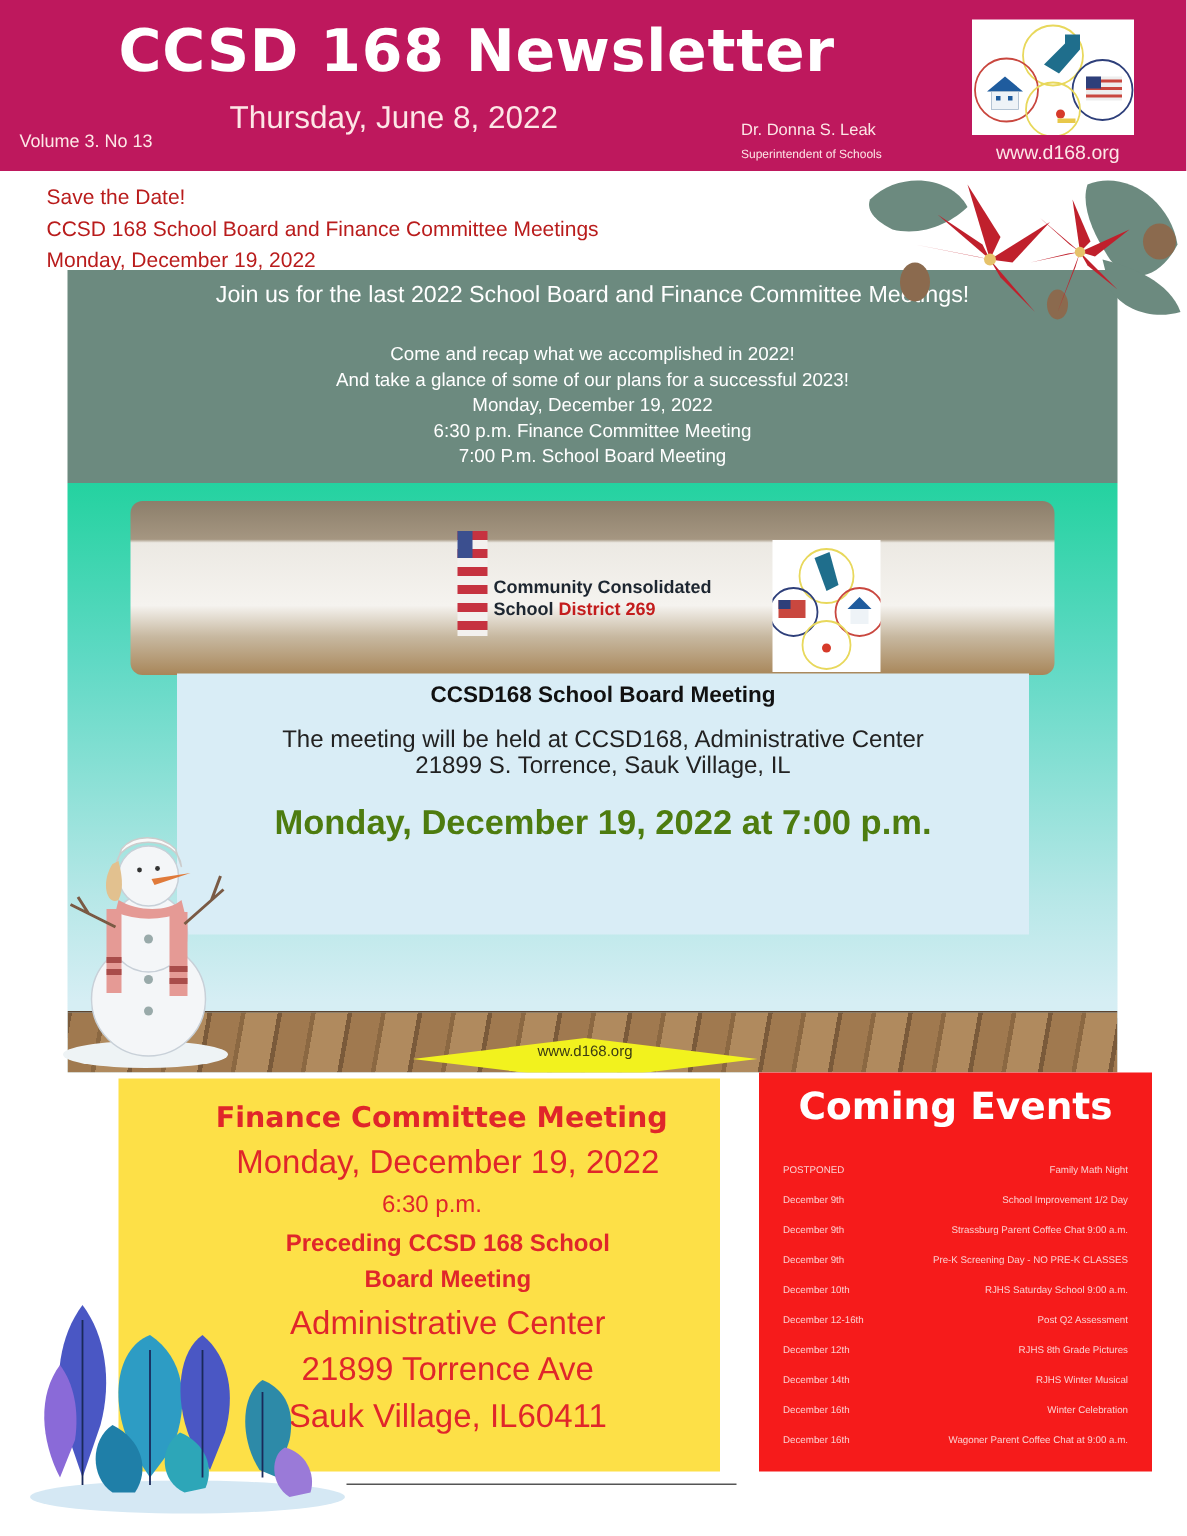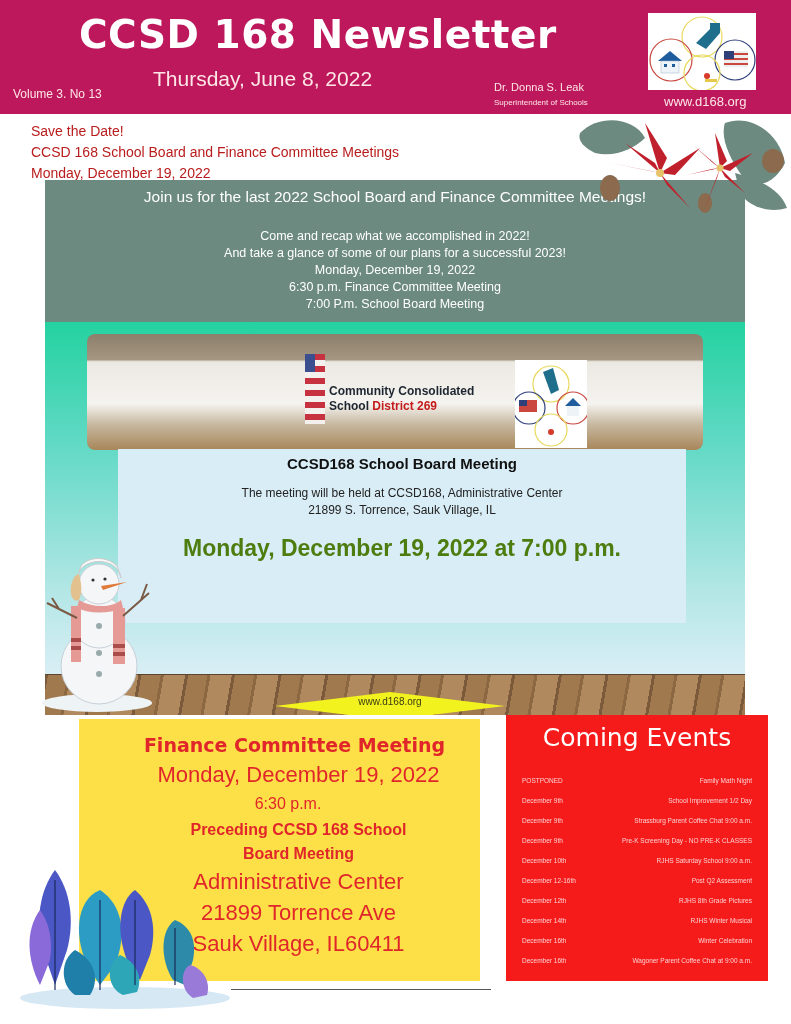--- a/index.html
+++ b/index.html
@@ -30,21 +30,21 @@
   
   .meeting { position: absolute; left: 45px; top: 322px; width: 700px; height: 393px; background: linear-gradient(#24d2a0 0%, #5fd9c4 30%, #b6e7e7 70%, #d6eef4 88%); overflow: hidden; }
   .room { position: absolute; left: 42px; top: 12px; width: 616px; height: 116px; border-radius: 8px; background: linear-gradient(#8c7f6b 0%, #a59681 22%, #ece9e3 24%, #f5f3ef 60%, #c7b8a0 78%, #a88659 100%); overflow: hidden; }
   .room-label { position: absolute; left: 242px; top: 50px; font-family: "Liberation Sans", sans-serif; font-weight: bold; font-size: 12px; color: #1d2630; line-height: 15px; }
   .room-label .red { color: #c31d1d; }
   .room-logo { position: absolute; left: 428px; top: 26px; width: 72px; height: 88px; background: #fff; }
   .flag { position: absolute; left: 218px; top: 20px; width: 20px; height: 70px; background: repeating-linear-gradient(#c63240 0 6px, #f3f0ee 6px 12px); }
   .flag:before { content: ""; position: absolute; left: 0; top: 0; width: 10px; height: 18px; background: #3b4f8f; }
   .card { position: absolute; left: 73px; top: 127px; width: 568px; height: 174px; background: #d9edf6; text-align: center; }
   .card-title { margin-top: 6px; font-family: "Liberation Sans", sans-serif; font-weight: bold; font-size: 15px; color: #111; }
-  .card-line { font-family: "Liberation Sans", sans-serif; font-size: 12px; color: #222; line-height: 17px; }
+  .card-line { font-family: "Liberation Sans", sans-serif; font-size: 16px; color: #222; line-height: 17px; }
   .card-lines { margin-top: 13px; }
   .card-date { margin-top: 16px; font-family: "Liberation Sans", sans-serif; font-weight: bold; font-size: 23px; color: #4d7c0f; white-space: nowrap; }
   .floor { position: absolute; left: 0; top: 352px; width: 700px; height: 41px; background: repeating-linear-gradient(100deg, #7a5a3a 0 3px, #a0794f 3px 22px, #8b6842 22px 25px, #b08a5e 25px 46px); border-top: 1px solid #5b4430; }
   .url-diamond { position: absolute; left: 230px; top: 370px; width: 230px; height: 28px; }
   .url-text { position: absolute; left: 230px; top: 374px; width: 230px; text-align: center; font-family: "Liberation Sans", sans-serif; font-size: 10px; color: #3b3b12; }
 
   
   .snowman { position: absolute; left: 37px; top: 548px; width: 125px; height: 165px; }
 
   
@@ -54,21 +54,21 @@
   .fin-time { font-family: Liberation Sans, sans-serif; font-size: 16px; line-height: 29px; padding-left: 17px; }
   .fin-sub { font-family: "Liberation Sans", sans-serif; font-weight: bold; font-size: 16px; line-height: 24px; padding-left: 38px; }
   .fin-addr { font-family: "Liberation Sans", sans-serif; font-size: 22px; line-height: 31px; padding-left: 38px; }
   .rule { position: absolute; left: 231px; top: 989px; width: 260px; height: 1px; background: #555; }
 
   
   .trees { position: absolute; left: 15px; top: 860px; width: 215px; height: 150px; }
 
   
   .events { position: absolute; left: 506px; top: 715px; width: 262px; height: 266px; background: #f61b1b; color: #fff; }
-  .events-title { position: absolute; left: 0; right: 0; top: 8px; text-align: center; font-family: "DejaVu Sans", sans-serif; font-weight: normal; font-size: 25px; }
+  .events-title { position: absolute; left: 0; right: 0; top: 8px; text-align: center; font-family: "DejaVu Sans", sans-serif; font-weight: bold; font-size: 25px; }
   .events-list { position: absolute; left: 16px; right: 16px; top: 62px; }
   .event-row { display: flex; justify-content: space-between; height: 20px; font-family: "Liberation Sans", sans-serif; font-size: 6.5px; color: #fbd0d0; white-space: nowrap; }
 </style>
 </head>
 <body>
 
 <div class="header">
   <div class="title">CCSD 168 Newsletter</div>
   <div class="date">Thursday, June 8, 2022</div>
   <div class="volume">Volume 3. No 13</div>

